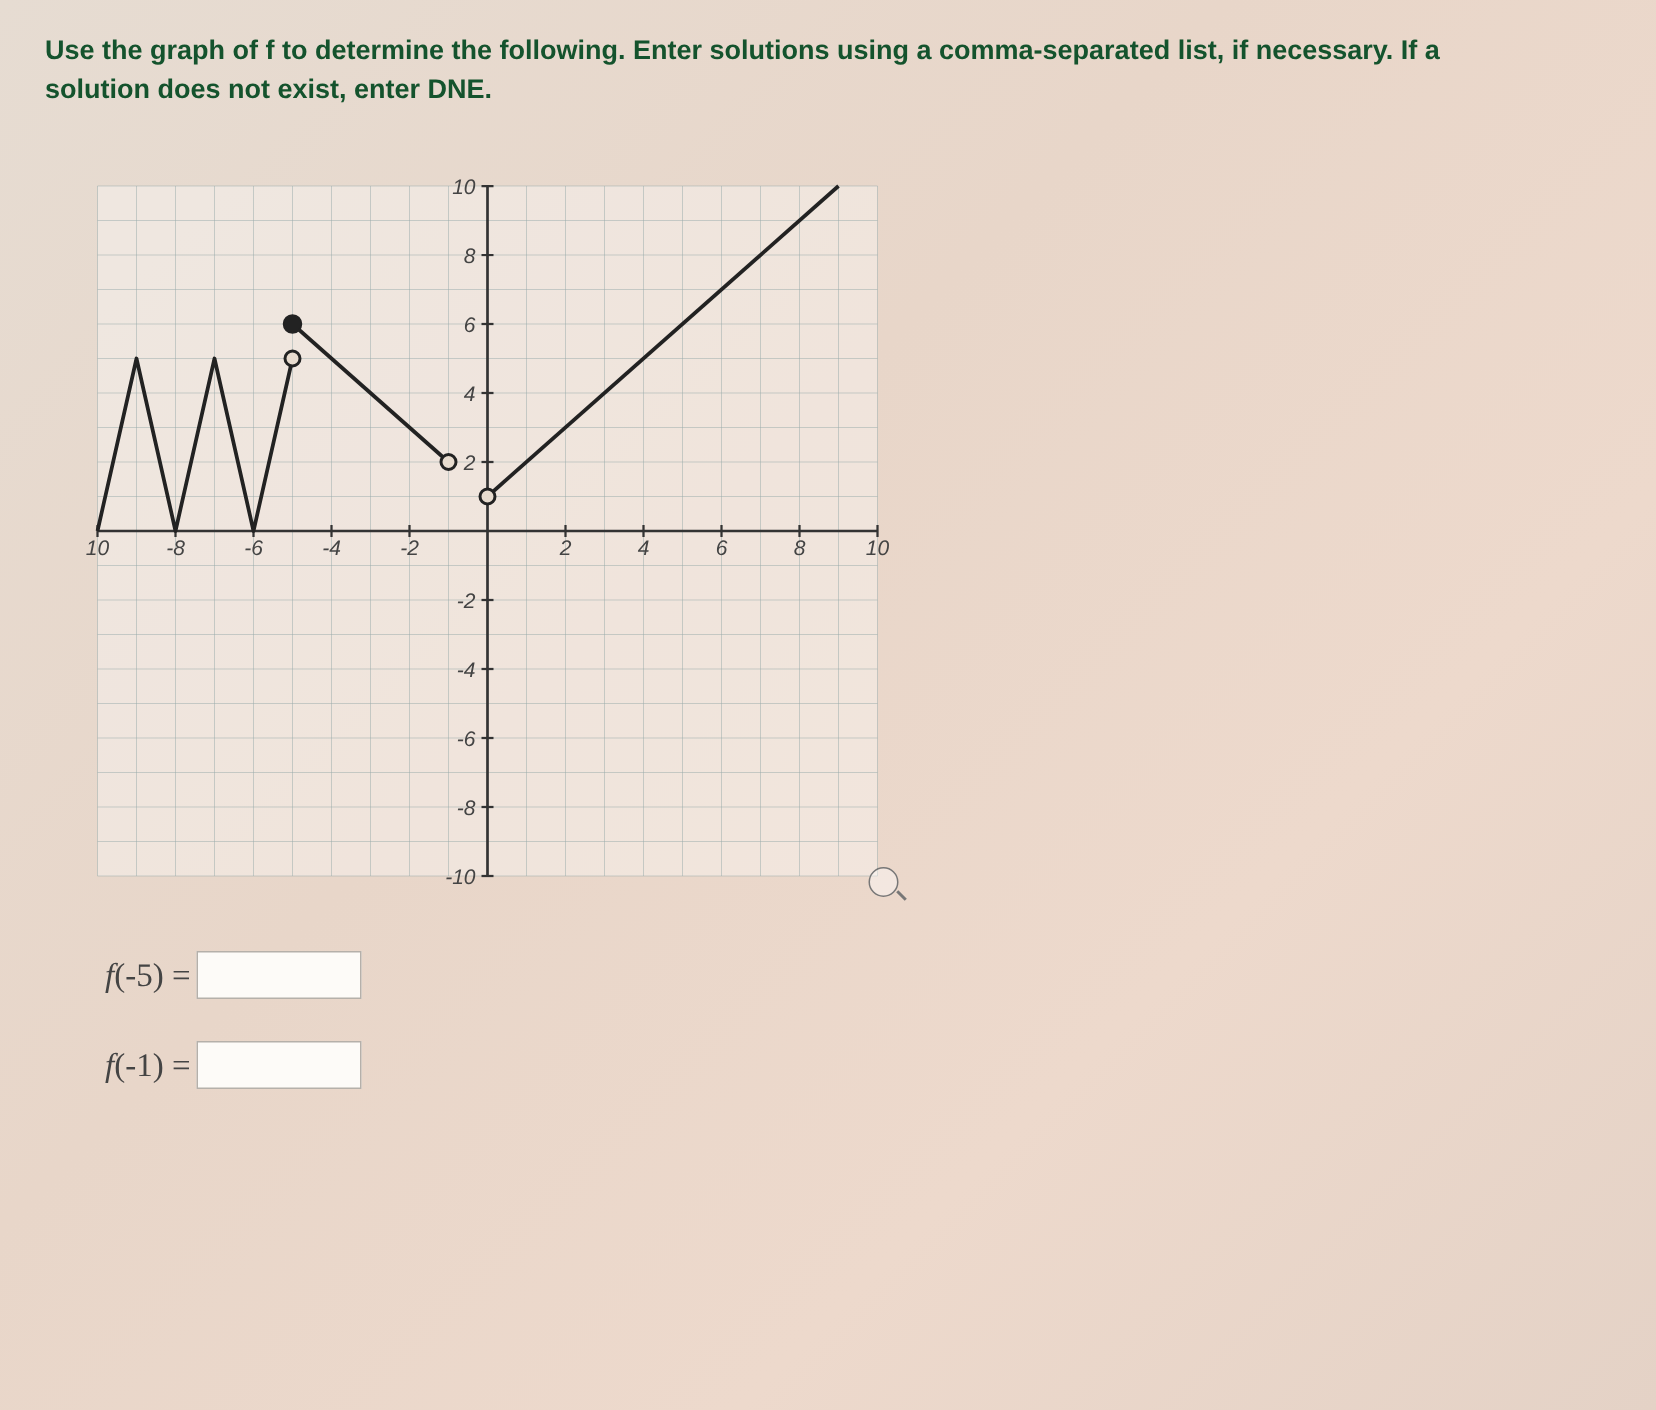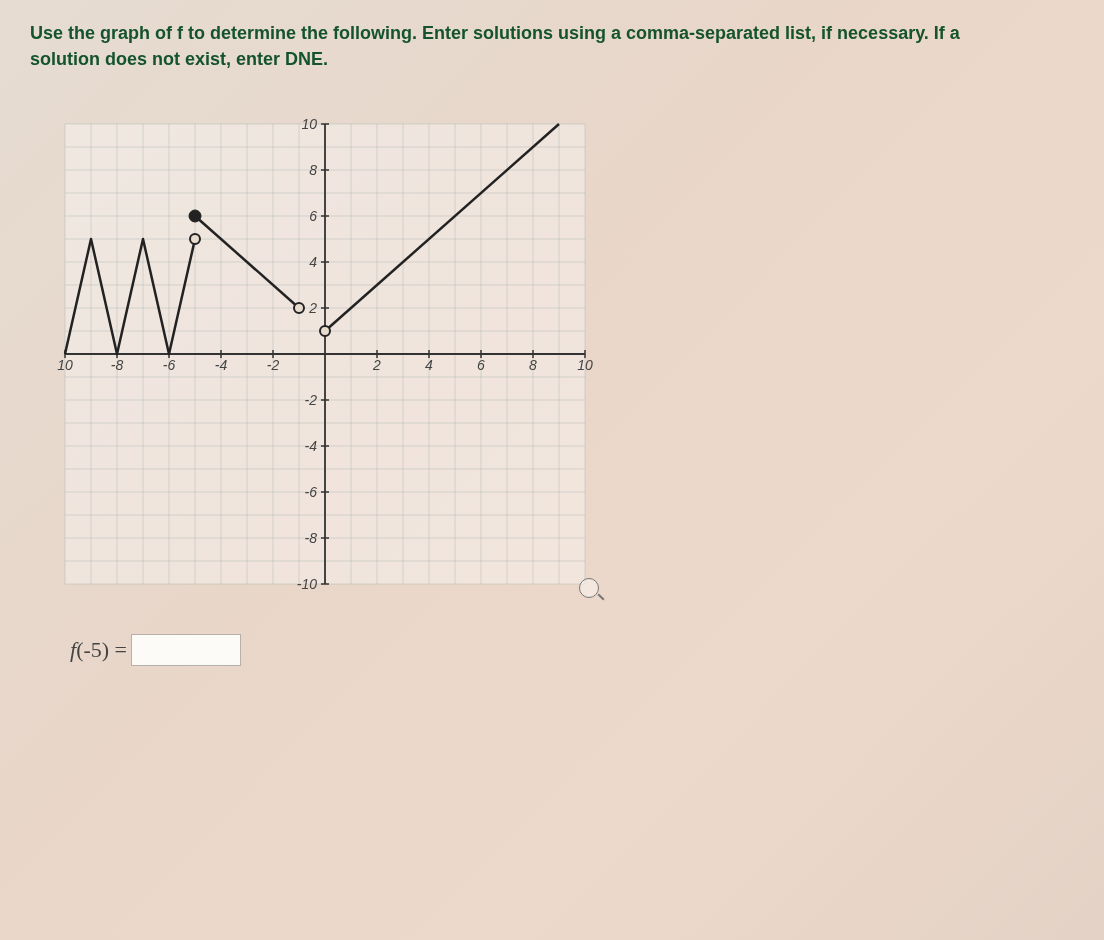--- a/index.html
+++ b/index.html
@@ -185,14 +185,18 @@
         <circle cx="150" cy="112" r="6" fill="#222" stroke="#222" stroke-width="1"></circle>
       </svg>
     <div class="zoom-icon"></div>
   </div>
 
   <div class="answers" id="answers">
       <div class="answer-row">
         <span class="answer-label"><span style="font-style:italic">f</span>(-5) =</span>
         <input class="ans" type="text" style="">
       </div>
+      <div class="answer-row">
+        <span class="answer-label"><span style="font-style:italic">f</span>(-1) =</span>
+        <input class="ans" type="text" style="">
+      </div>
     </div>
 </div>
 
 </body></html>

